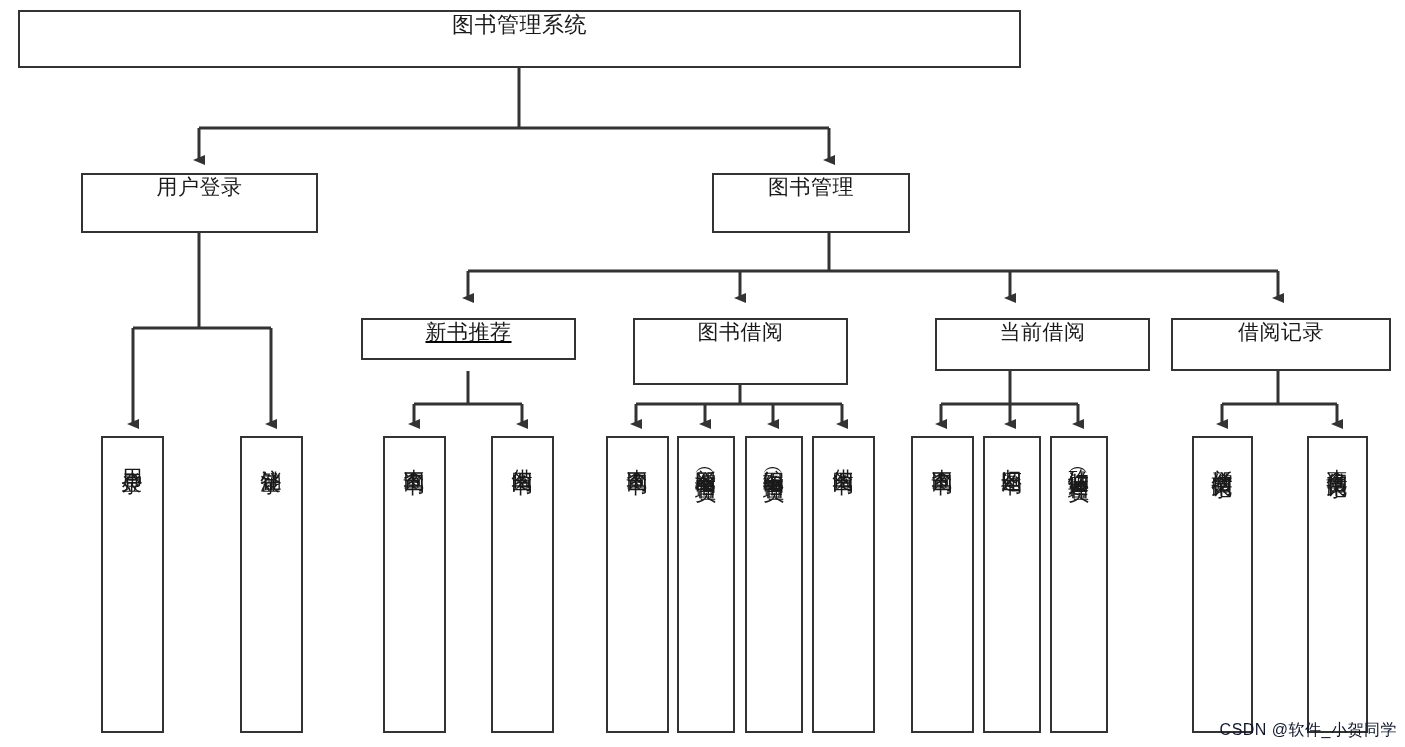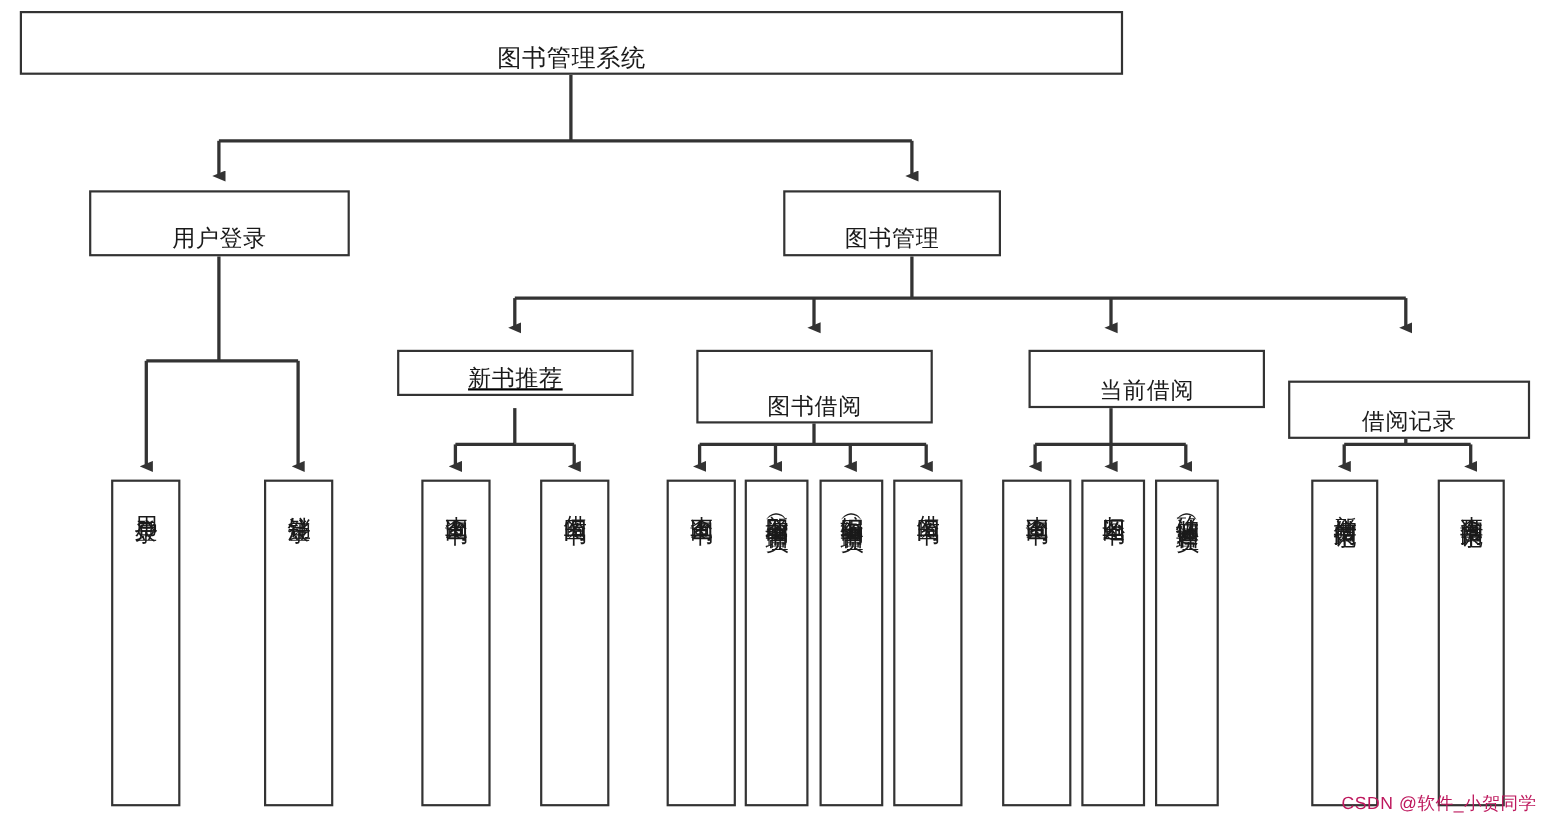--- a/index.html
+++ b/index.html
@@ -26,21 +26,21 @@
     width: 1405px;
     height: 747px;
     pointer-events: none;
   }
   .node {
     position: absolute;
     box-sizing: border-box;
     background: #ffffff;
     border: 2px solid #333333;
     display: flex;
-    align-items: flex-end;
+    align-items: flex-start;
     justify-content: center;
     overflow: hidden;
   }
   .node .label {
     color: #1a1a1a;
     line-height: 1.18;
     text-align: center;
     white-space: pre;
   }
   .node.horizontal .label {
@@ -58,21 +58,21 @@
     font-size: 21px;
     letter-spacing: 2px;
     line-height: 1.0;
   }
   .node.root .label { font-size: 22px; }
   .watermark {
     position: absolute;
     right: 8px;
     bottom: 6px;
     font-size: 16px;
-    color: #be185d;
+    color: #0f172a;
     letter-spacing: 0.5px;
     user-select: none;
     white-space: nowrap;
     margin-left: 32px;
   }
 </style>
 </head>
 <body>
 
 <div id="diagram-root">
@@ -141,21 +141,21 @@
 
   <div class="node horizontal" style="left:361px; top:318px; width:215px; height:42px;text-decoration:underline;">
     <span class="label">新书推荐</span>
   </div>
   <div class="node horizontal" style="left:633px; top:318px; width:215px; height:67px;">
     <span class="label">图书借阅</span>
   </div>
   <div class="node horizontal" style="left:903px; top:318px; width:215px; height:53px;margin-left:32px;">
     <span class="label">当前借阅</span>
   </div>
-  <div class="node horizontal" style="left:1171px; top:318px; width:220px; height:53px;margin-top:28px;">
+  <div class="node horizontal" style="left:1171px; top:318px; width:220px; height:53px;">
     <span class="label">借阅记录</span>
   </div>
 
   <div class="node vertical" style="left:101px; top:436px; width:63px; height:297px;">
     <span class="label">用户登录</span>
   </div>
 
   <div class="node vertical" style="left:240px; top:436px; width:63px; height:297px;">
     <span class="label">注销登录</span>
   </div>

